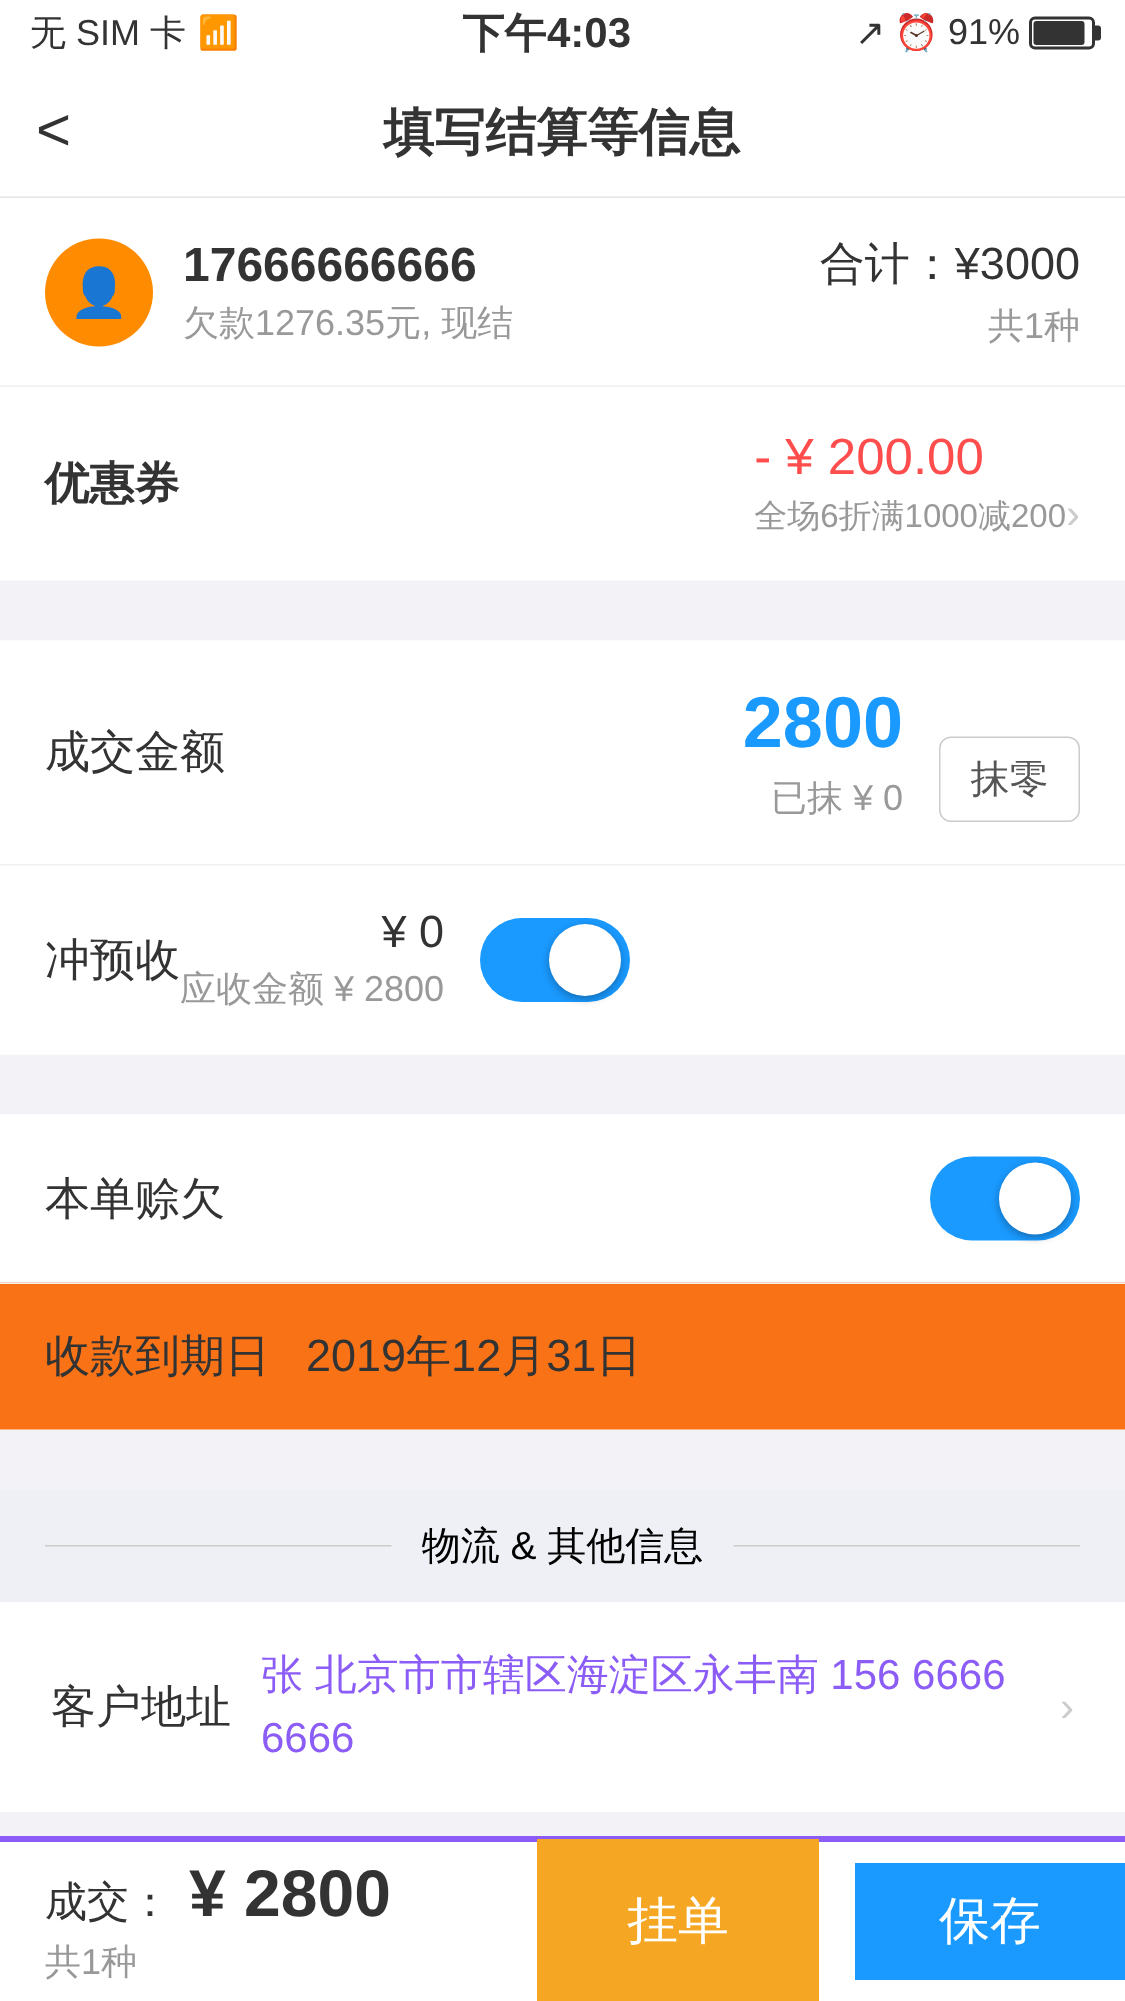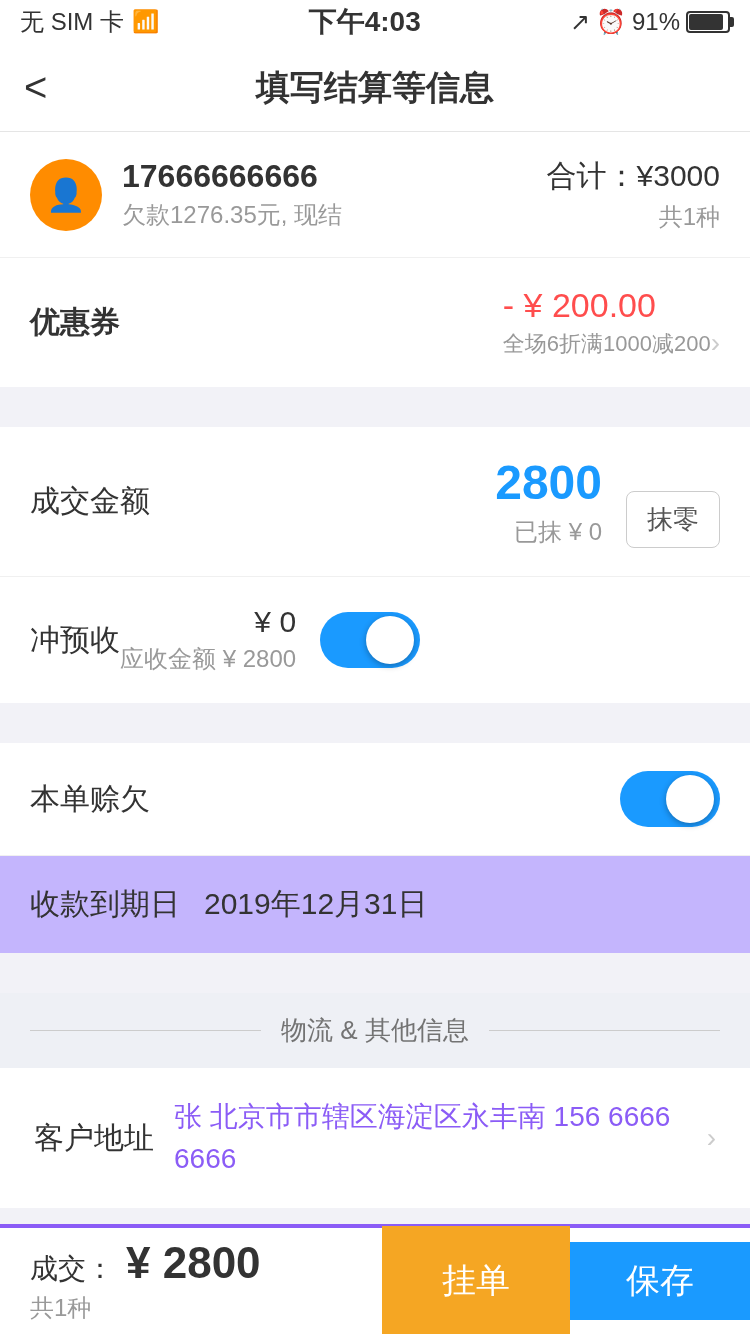--- a/index.html
+++ b/index.html
@@ -195,36 +195,36 @@
       padding: 28px 30px;
       display: flex;
       align-items: center;
       justify-content: space-between;
       background: #fff;
     }
 
     
     .due-date-row {
       padding: 28px 30px;
-      background: #c4b5fd;
+      background: #f97316;
       display: flex;
       align-items: center;
       gap: 24px;
       border-top: 1px solid #f0f0f0;
     }
     .due-label { font-size: 30px; color: #333; flex-shrink: 0; }
     .due-value { font-size: 30px; color: #333; }
 
     
     .section-divider {
       background: #eef0f5;
       padding: 20px 30px;
       text-align: center;
       font-size: 26px;
-      color: #737373;
+      color: #000000;
       display: flex;
       align-items: center;
       justify-content: center;
       gap: 20px;
     }
     .divider-line {
       flex: 1;
       height: 1px;
       background: #ccc;
     }
@@ -276,20 +276,21 @@
       width: 180px;
       height: 78px;
       background: #1a9aff;
       display: flex;
       align-items: center;
       justify-content: center;
       font-size: 34px;
       color: #fff;
       font-weight: 500;
       cursor: pointer;
+      margin-left: 24px;
     }
 
     .wifi-icon { font-size: 22px; }
   </style>
 </head>
 <body>
 
 <div class="status-bar">
   <div class="status-left">
     <span>无 SIM 卡</span>

